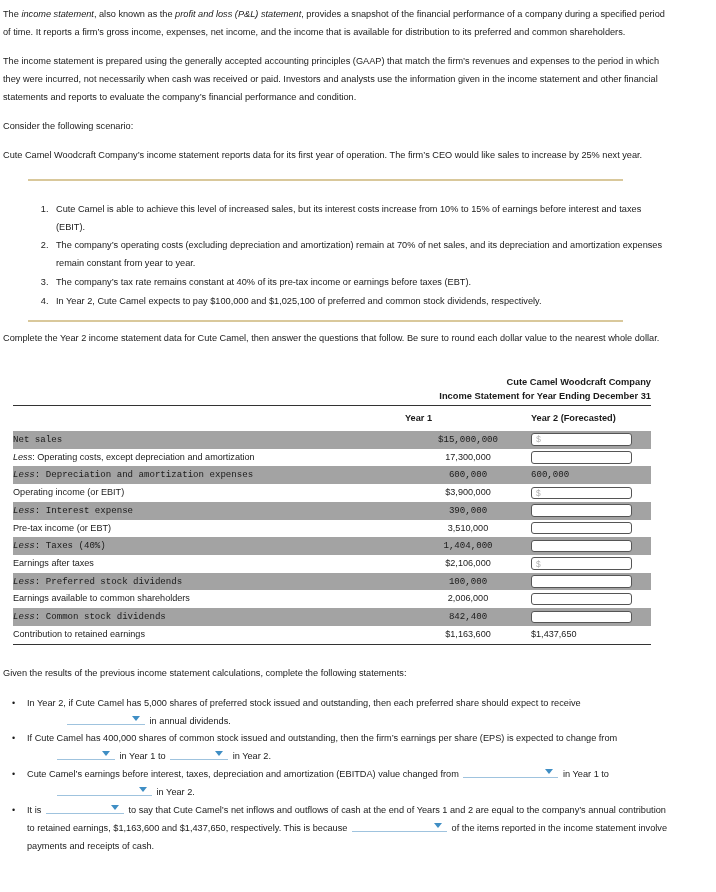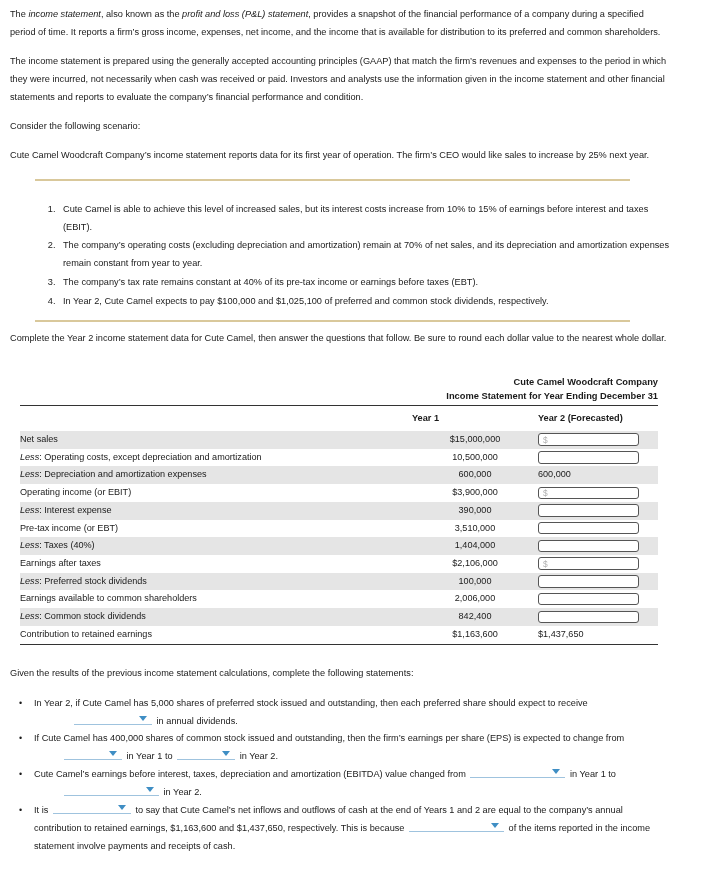--- a/index.html
+++ b/index.html
@@ -13,21 +13,21 @@
     width: 716px;
     min-height: 892px;
     font-family: "Liberation Sans", "DejaVu Sans", sans-serif;
     font-size: 9.2px;
     line-height: 1.95;
     color: #1a1a1a;
     -webkit-font-smoothing: antialiased;
   }
   .page {
     width: 684px;
-    padding: 6px 14px 10px 10px;
+    padding: 6px 14px 10px 3px;
   }
   p.para {
     margin: 0 0 11px 0;
     text-align: left;
   }
   em { font-style: italic; }
 
   
   .rule-khaki {
     height: 2px;
@@ -77,21 +77,21 @@
     padding: 4px 0 3px 0;
     text-align: left;
   }
   table.stmt tr.hdr th.lbl { text-align: left; }
   table.stmt td {
     padding: 0 0;
     height: 17px;
     vertical-align: middle;
     font-size: 9.1px;
   }
-  table.stmt tr.shade td { background: #e5e5e5; }
+  table.stmt tr.shade td { background: #a3a3a3; font-family: Liberation Mono, monospace; }
   td.c-label { padding-left: 14px; text-align: left; }
   td.c-y1 { text-align: center; }
   td.c-y2 { padding-left: 12px; text-align: left; }
   table.stmt tr.last td {
     border-bottom: 1.6px solid #333;
   }
   col.w-label { width: 392px; }
   col.w-y1    { width: 126px; }
   col.w-y2    { width: 120px; }
 
@@ -204,21 +204,21 @@
         </tr>
       </thead>
       <tbody id="stmt-body">
           <tr class="shade">
             <td class="c-label"><span>Net sales</span></td>
             <td class="c-y1">$15,000,000</td>
             <td class="c-y2"><span class="numbox"><span class="ph">$</span></span></td>
           </tr>
           <tr>
             <td class="c-label"><em>Less</em><span>: Operating costs, except depreciation and amortization</span></td>
-            <td class="c-y1">10,500,000</td>
+            <td class="c-y1">17,300,000</td>
             <td class="c-y2"><span class="numbox"></span></td>
           </tr>
           <tr class="shade">
             <td class="c-label"><em>Less</em><span>: Depreciation and amortization expenses</span></td>
             <td class="c-y1">600,000</td>
             <td class="c-y2"><span>600,000</span></td>
           </tr>
           <tr>
             <td class="c-label"><span>Operating income (or EBIT)</span></td>
             <td class="c-y1">$3,900,000</td>

